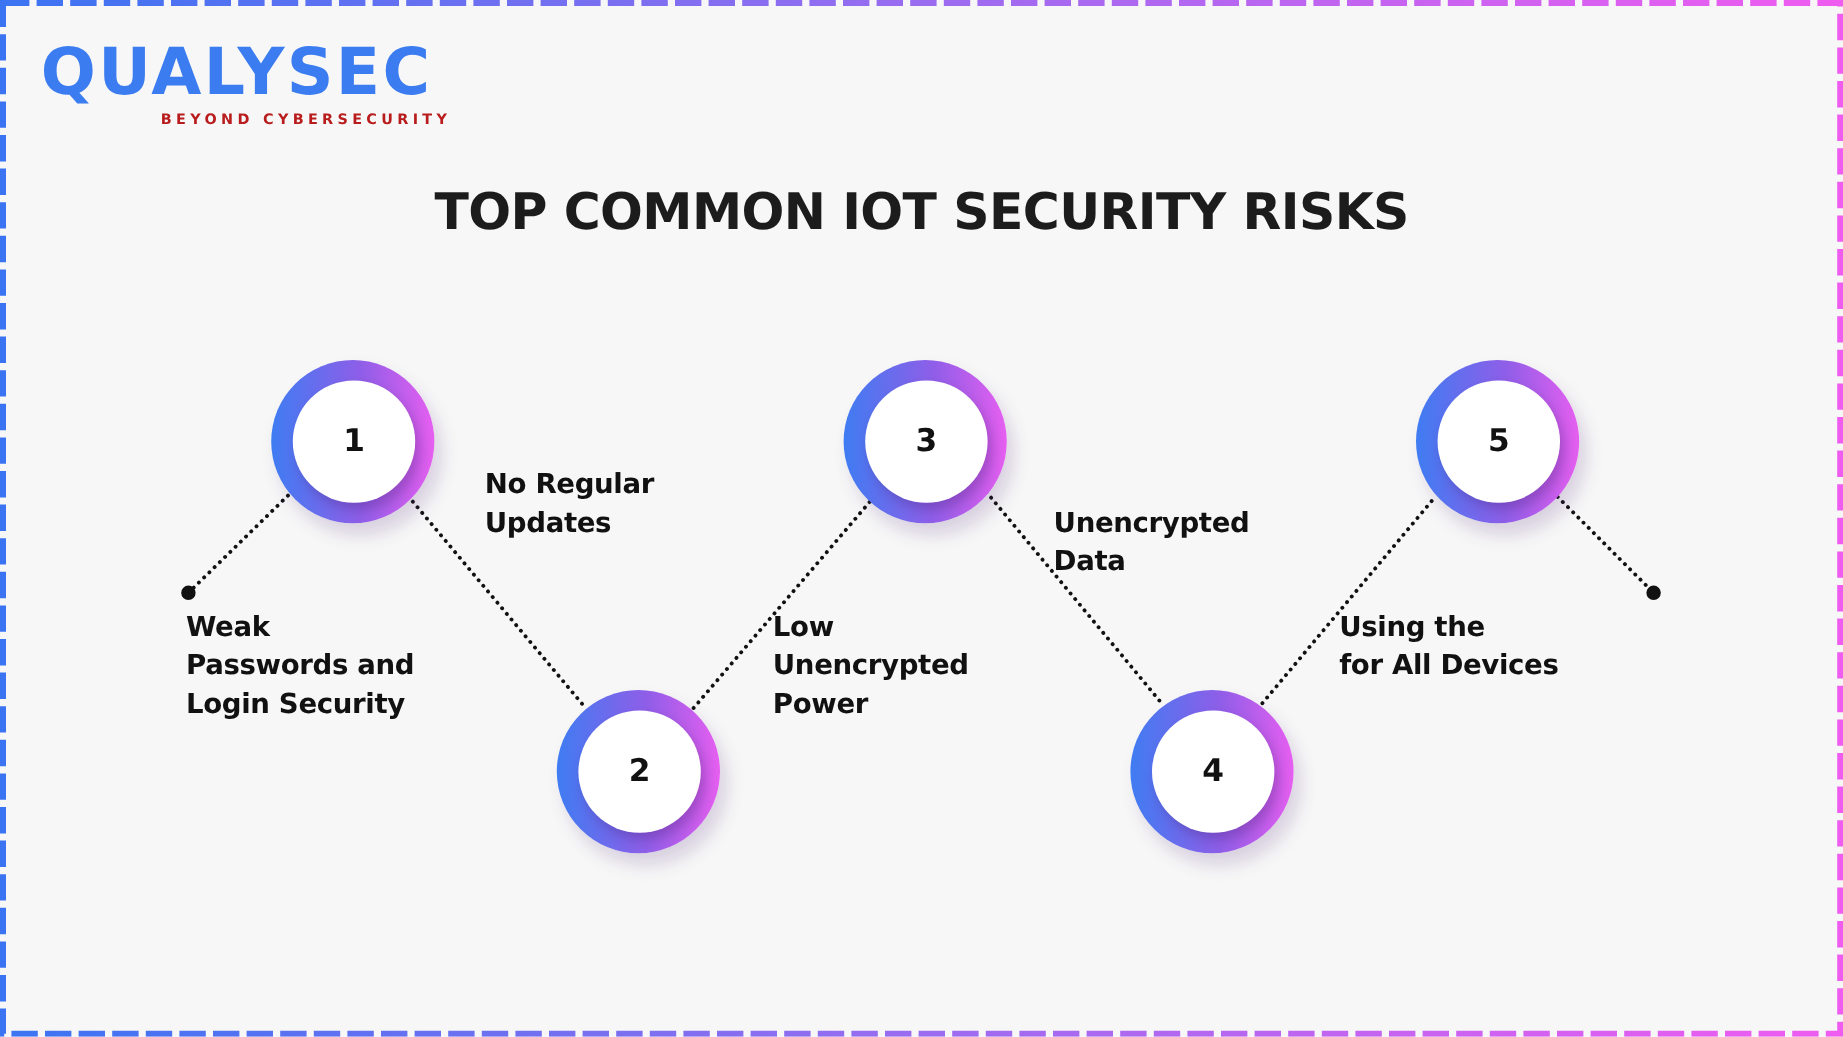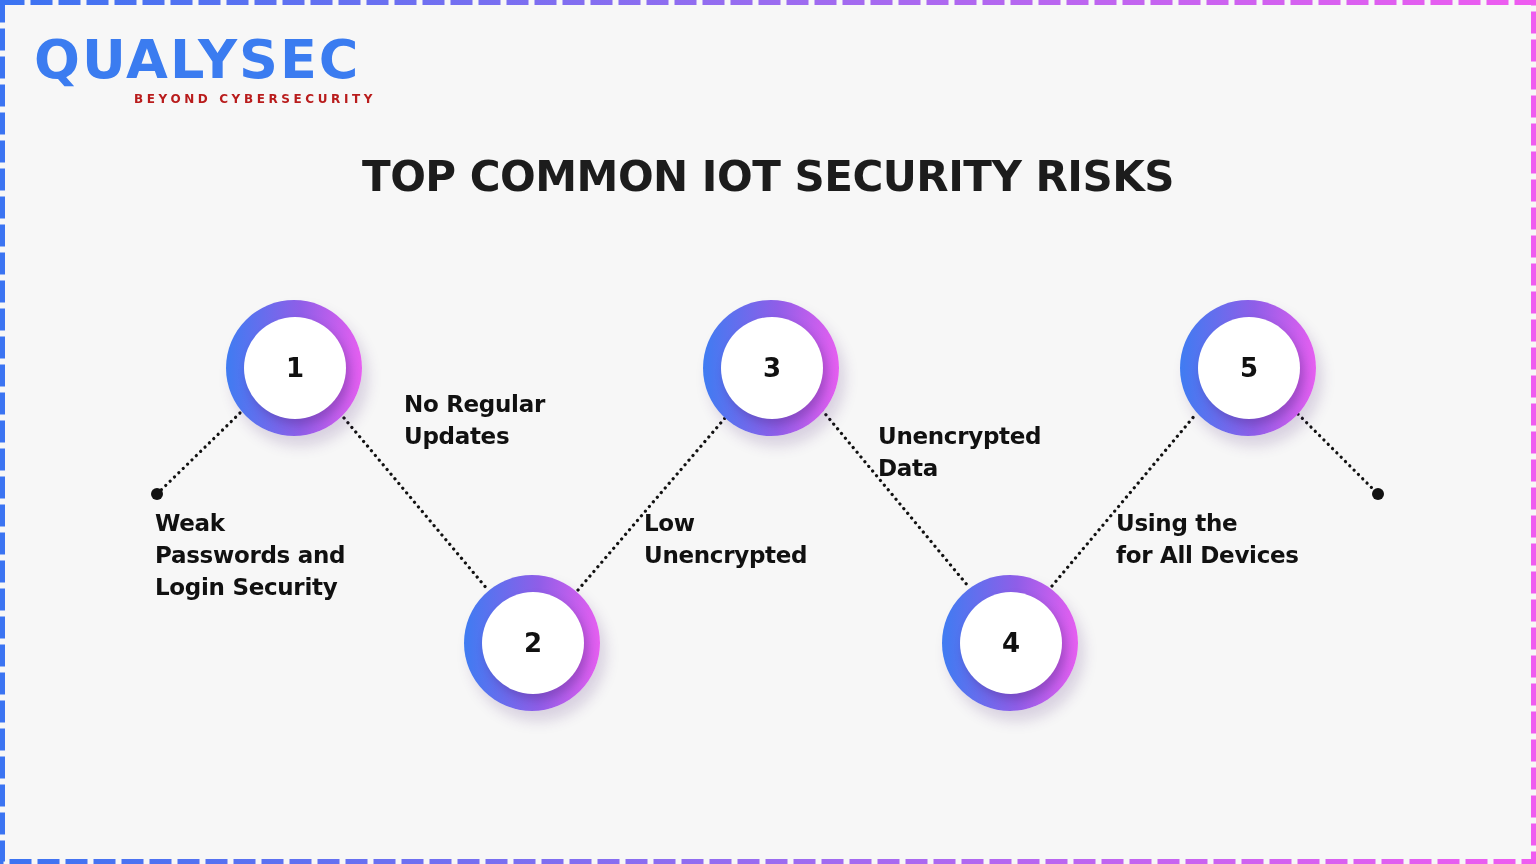--- a/index.html
+++ b/index.html
@@ -69,20 +69,21 @@
   <div>Passwords and</div>
   <div>Login Security</div>
 </div>
 <div class="label" style="left:404px;top:388px;">
   <div>No Regular</div>
   <div>Updates</div>
 </div>
 <div class="label" style="left:644px;top:507px;">
   <div>Low</div>
   <div>Unencrypted</div>
+  <div>Power</div>
 </div>
 <div class="label" style="left:878px;top:420px;">
   <div>Unencrypted</div>
   <div>Data</div>
 </div>
 <div class="label" style="left:1116px;top:507px;">
   <div>Using the</div>
   <div>for All Devices</div>
 </div>
 

